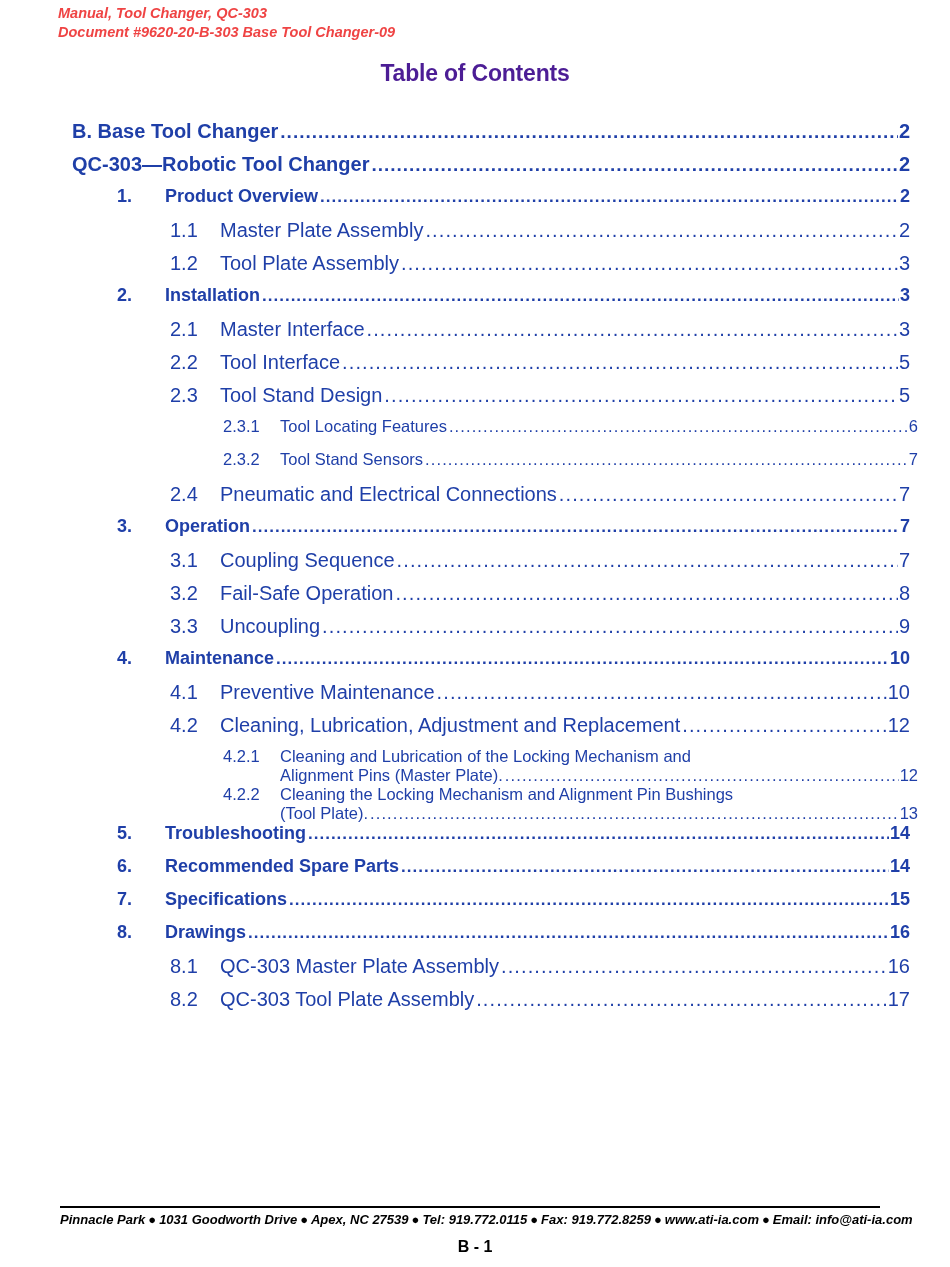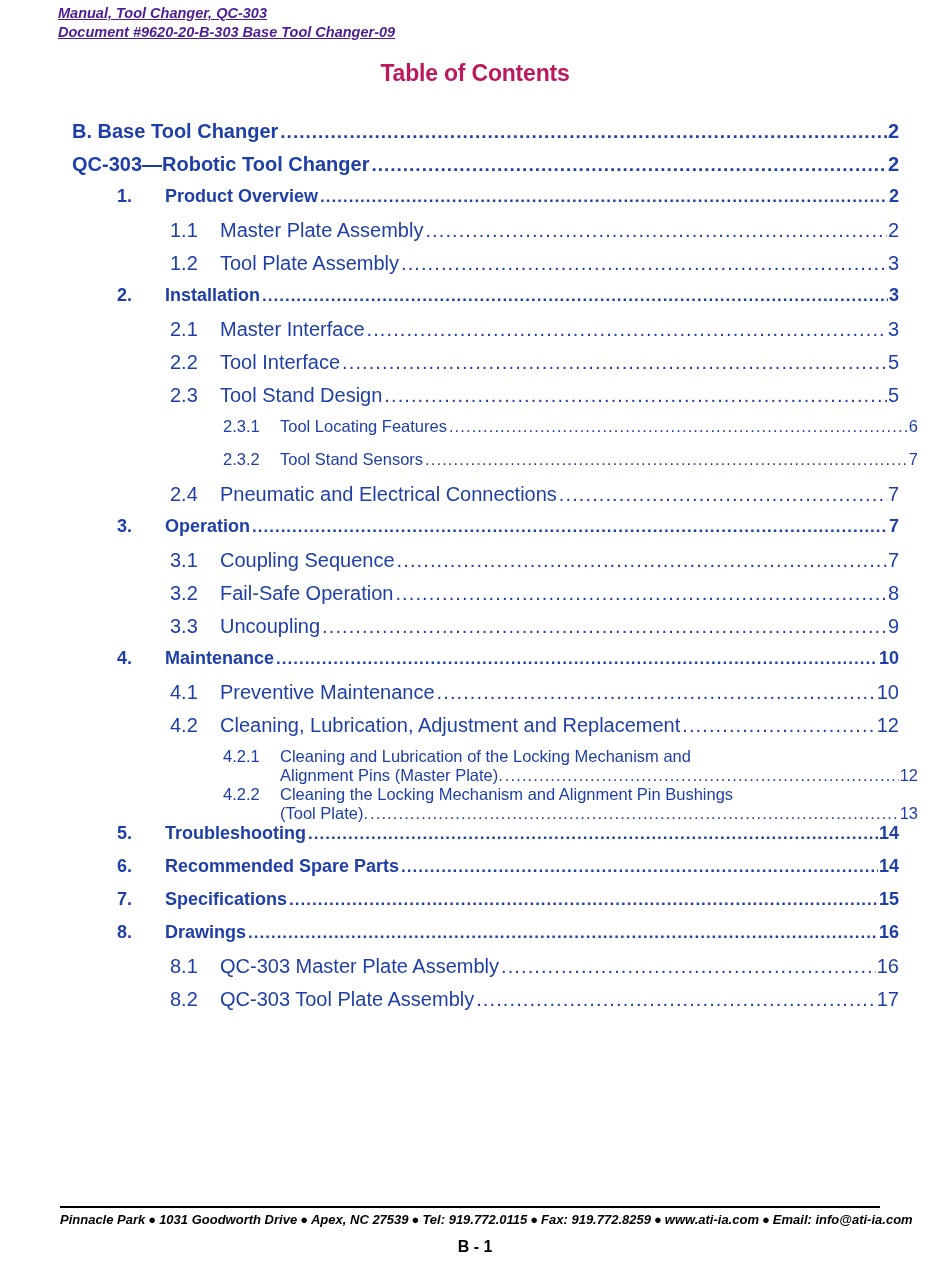--- a/index.html
+++ b/index.html
@@ -18,51 +18,50 @@
 
   
   .doc-header {
     position: absolute;
     left: 58px;
     top: 4px;
     font-style: italic;
     font-weight: bold;
     font-size: 14.5px;
     line-height: 19px;
-    color: #4c1d95;
+    color: #ef4444;
     white-space: nowrap;
-    text-decoration: underline;
   }
 
   
   .doc-title {
     position: absolute;
     left: 0;
     right: 0;
     top: 60px;
     text-align: center;
     font-size: 23px;
     font-weight: bold;
-    color: #be185d;
+    color: #4c1d95;
     letter-spacing: -0.2px;
   }
 
   
   .toc {
     position: absolute;
     left: 0;
     top: 120px;
     width: 950px;
   }
   .toc-entry {
     display: flex;
     align-items: flex-start;
     color: #1F3FA8;
     box-sizing: border-box;
-    padding-right: 51px;
+    padding-right: 40px;
   }
 
   
   .toc-num {
     flex: 0 0 auto;
     white-space: nowrap;
   }
   
   .toc-body {
     flex: 1 1 auto;

